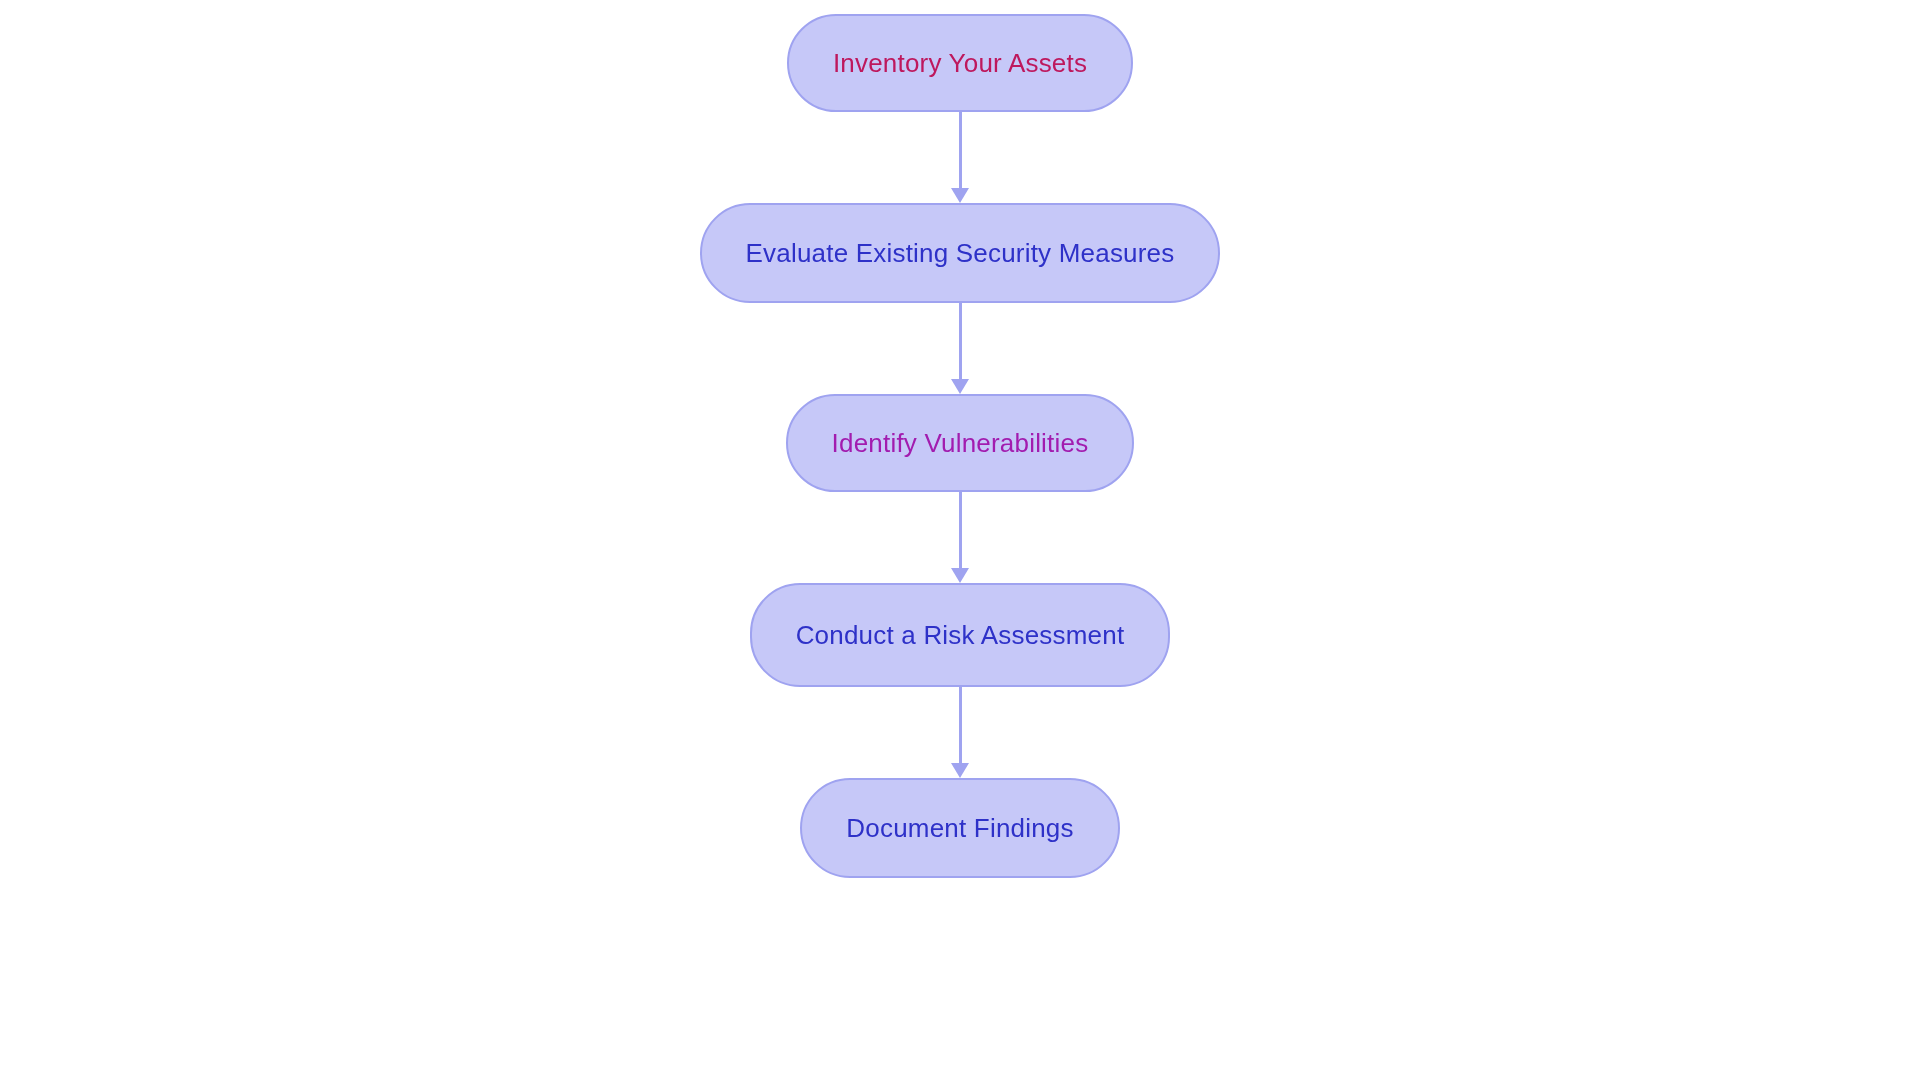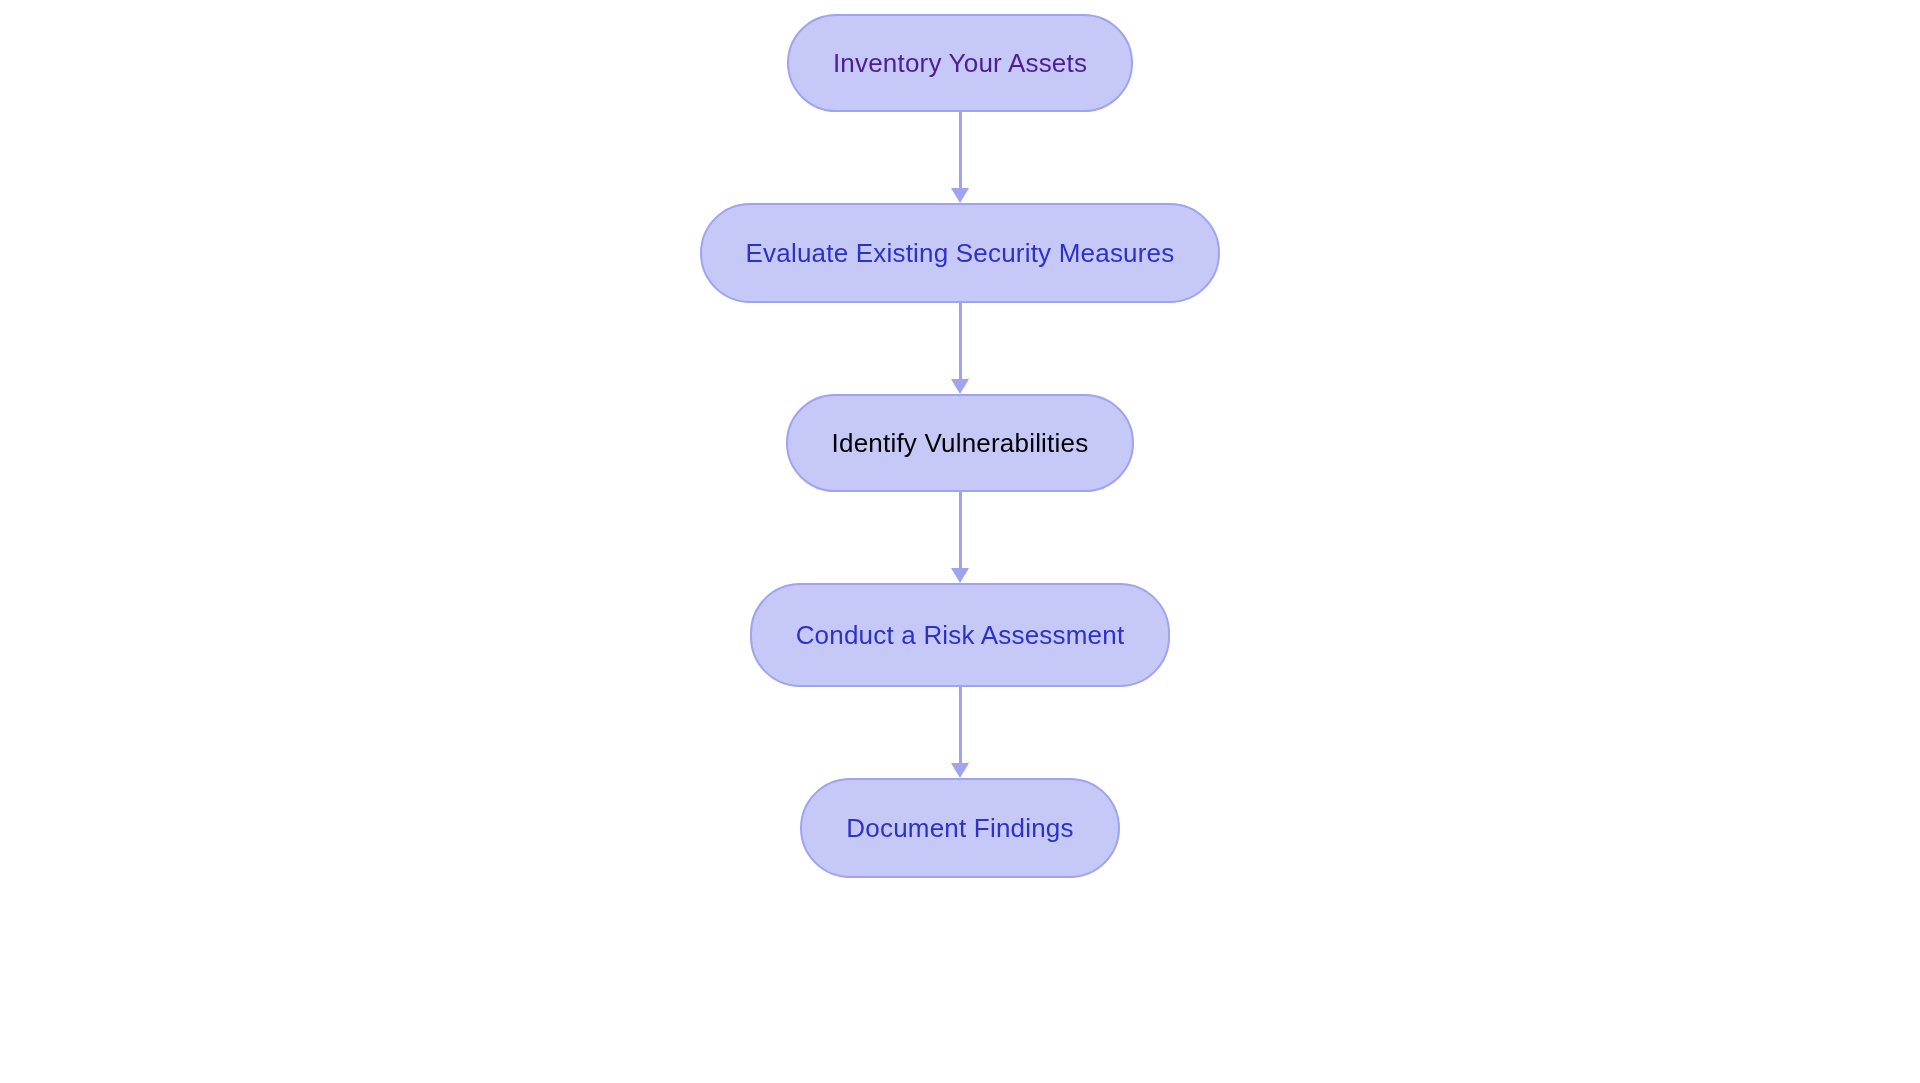--- a/index.html
+++ b/index.html
@@ -88,39 +88,39 @@
   .node.n4 { height: 104px; border-radius: 50px; }
   .node.n5 { height: 100px; border-radius: 50px; }
 </style>
 </head>
 <body>
 
 <div id="flowchart-canvas" style="background: rgb(255, 255, 255);">
   <div class="flow-column">
 
     <div class="node n1" style="background: rgb(198, 200, 248); border-color: rgb(159, 163, 240);">
-      <span class="node-label" style="color: #4c1d95;">Inventory Your Assets</span>
+      <span class="node-label" style="color: #be185d;">Inventory Your Assets</span>
     </div>
 
     <div class="connector">
       <div class="shaft" style="background: rgb(159, 163, 240);"></div>
       <div class="arrowhead" style="border-top-color: rgb(159, 163, 240);"></div>
     </div>
 
     <div class="node n2" style="background: rgb(198, 200, 248); border-color: rgb(159, 163, 240);">
       <span class="node-label" style="color: rgb(46, 49, 200);">Evaluate Existing Security Measures</span>
     </div>
 
     <div class="connector">
       <div class="shaft" style="background: rgb(159, 163, 240);"></div>
       <div class="arrowhead" style="border-top-color: rgb(159, 163, 240);"></div>
     </div>
 
     <div class="node n3" style="background: rgb(198, 200, 248); border-color: rgb(159, 163, 240);">
-      <span class="node-label" style="color: #000000;">Identify Vulnerabilities</span>
+      <span class="node-label" style="color: #a21caf;">Identify Vulnerabilities</span>
     </div>
 
     <div class="connector">
       <div class="shaft" style="background: rgb(159, 163, 240);"></div>
       <div class="arrowhead" style="border-top-color: rgb(159, 163, 240);"></div>
     </div>
 
     <div class="node n4" style="background: rgb(198, 200, 248); border-color: rgb(159, 163, 240);">
       <span class="node-label" style="color: rgb(46, 49, 200);">Conduct a Risk Assessment</span>
     </div>

